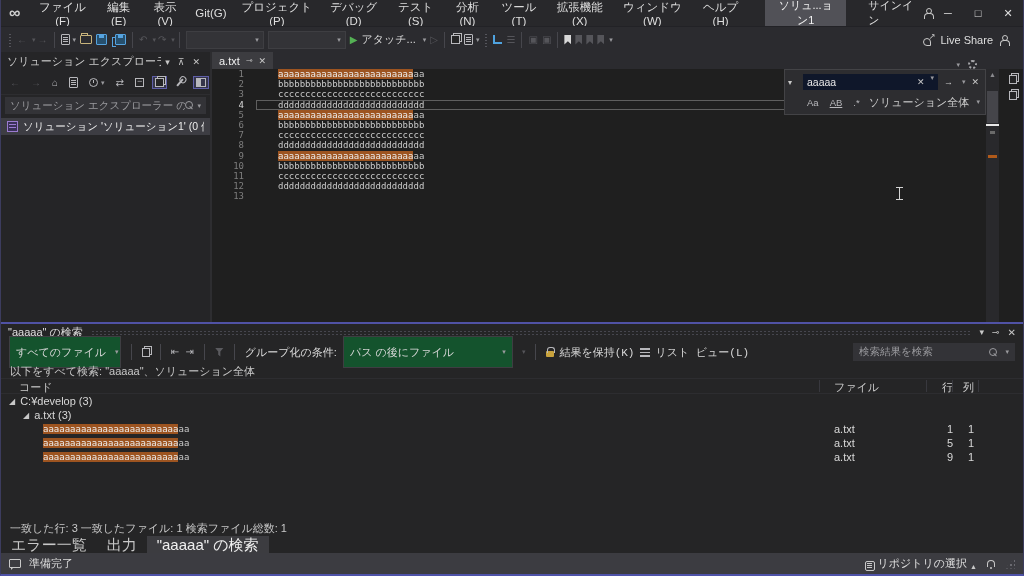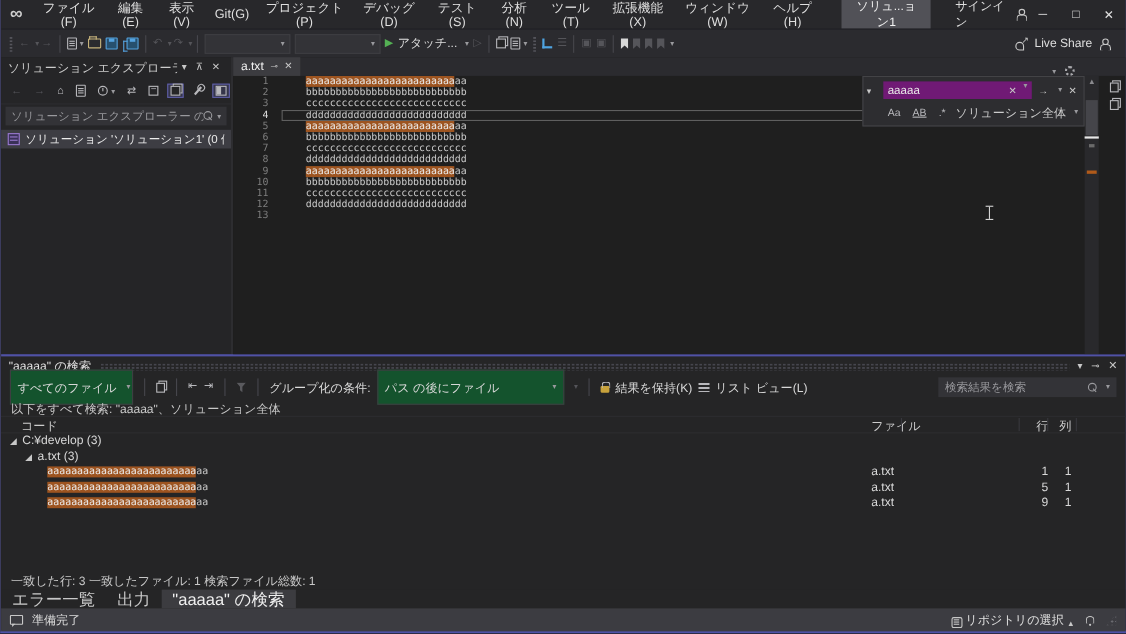--- a/index.html
+++ b/index.html
@@ -105,21 +105,21 @@
   .code-line{display:flex;height:10.2px;line-height:10.3px;font-family:"DejaVu Sans Mono",monospace;font-size:9px;white-space:pre;position:relative}
   .ln{width:38px;text-align:right;padding-right:6px;color:#7E7E7E;flex:none}
   .ct{padding-left:28px;color:#C9C9C9}
   .hl{background:#9D5420;color:#ECECEC}
   .code-line.current .ln{color:#DADADA}
   .code-line.current::after{content:'';position:absolute;left:44px;right:2px;top:0;bottom:0;border:1px solid #5F5F5F;pointer-events:none}
 
   .find-overlay{position:absolute;top:0;right:37px;width:202px;background:#2D2D30;border:1px solid #434346;padding:2px 3px;z-index:5}
   .fo-row{display:flex;align-items:center;height:20px;gap:3px}
   .fo-chevron{font-size:8px;color:#C8C8C8;width:12px}
-  .fo-input-wrap{flex:1;height:16px;background:#701a75;display:flex;padding:0 4px}
+  .fo-input-wrap{flex:1;height:16px;background:#0f172a;display:flex;padding:0 4px}
   .fo-input{flex:1;width:60px;background:transparent;border:none;outline:none;color:#E8E8E8;font-size:10.5px;font-family:inherit}
   .fo-btn{background:none;border:none;color:#C8C8C8;font-size:9px;padding:0 3px;font-family:inherit}
   .fo-toggle{background:none;border:none;color:#B8B8BC;font-size:9.5px;padding:0 4px;font-family:inherit}
   .fo-toggle.uw{text-decoration:underline}
   .fo-scope{flex:1;display:flex;align-items:center;justify-content:space-between;color:#CCCCCC;padding:0 2px}
 
   .scrollbar{position:absolute;top:0;right:24px;width:13px;bottom:0;background:#29292C}
   .sb-up{position:absolute;top:2px;left:3px;font-size:7px;color:#8A8A8E}
   .sb-thumb{position:absolute;left:1px;right:1px;top:22px;height:32px;background:#45454A}
   .sb-caretmark{position:absolute;left:0;right:0;top:55px;height:2px;background:#E8E8E8}
@@ -134,28 +134,28 @@
   .mouse-ibeam::after{content:'';position:absolute;left:0;right:0;top:0;height:1px;background:#D4D4D4;box-shadow:0 12px #D4D4D4}
 
   
   .bottom{height:231px;background:#252526;border-top:2px solid #5052A5;display:flex;flex-direction:column;flex:none}
   .bp-hdr{height:16px;display:flex;align-items:center;padding:0 7px;gap:8px}
   .bp-hdr .ttl{color:#E0E0E0;font-size:11px;white-space:nowrap}
   .bp-hdr .tex{flex:1;height:7px;background-image:radial-gradient(#46464E 1px,transparent 1px);background-size:4px 3px;margin-top:2px}
   .bp-toolbar{height:24px;display:flex;align-items:center;padding:0 8px;gap:6px}
   .bp-combo{height:32px;background:#14532d;border:1px solid #3E3E42;display:flex;align-items:center;padding:0 6px;color:#D8D8D8;gap:6px}
   .bp-combo .lbl{flex:1;white-space:nowrap}
-  .bp-tbtn{display:flex;align-items:center;gap:5px;background:none;border:none;color:#D8D8D8;font-size:11px;font-family:Liberation Sans, sans-serif}
+  .bp-tbtn{display:flex;align-items:center;gap:5px;background:none;border:none;color:#D8D8D8;font-size:11px;font-family:Liberation Mono, monospace}
   .bp-search{margin-left:auto;width:162px;height:18px;background:#333337;display:flex;align-items:center;padding:0 6px;color:#9A9A9E;gap:4px}
   .bp-search .ph{flex:1;white-space:nowrap;overflow:hidden;font-size:10.5px}
   .bp-scope{height:14px;padding:0 9px;color:#C8C8C8;font-size:11px}
   .bp-grid{flex:1;position:relative;border-top:1px solid #2D2D30}
   .bp-colhdr{height:15px;position:relative;color:#CCCCCC;border-bottom:1px solid #2D2D30}
   .bp-colhdr .c-code{position:absolute;left:18px;top:1px}
-  .c-file{position:absolute;left:791px;top:1px}
+  .c-file{position:absolute;left:833px;top:1px}
   .c-line{position:absolute;left:930px;width:22px;text-align:right;top:1px}
   .c-col{position:absolute;left:955px;width:18px;text-align:right;top:1px}
   .colsep{position:absolute;top:1px;bottom:1px;width:1px;background:#38383E}
   .bp-rows{position:relative}
   .bp-trow{height:14px;display:flex;align-items:center;color:#D8D8D8;position:relative}
   .tw{font-size:8px;color:#C8C8C8;margin-right:5px}
   .r-text{font-family:"DejaVu Sans Mono",monospace;font-size:9px;white-space:pre;color:#C9C9C9}
   .bp-summary{height:15px;padding:0 9px;color:#C8C8C8;margin-top:auto}
   .bp-tabs{height:17px;display:flex;align-items:stretch;background:#252526}
   .bp-tab{background:none;border:none;color:#C8C8C8;font-size:15px;padding:0 10px;font-family:inherit}

